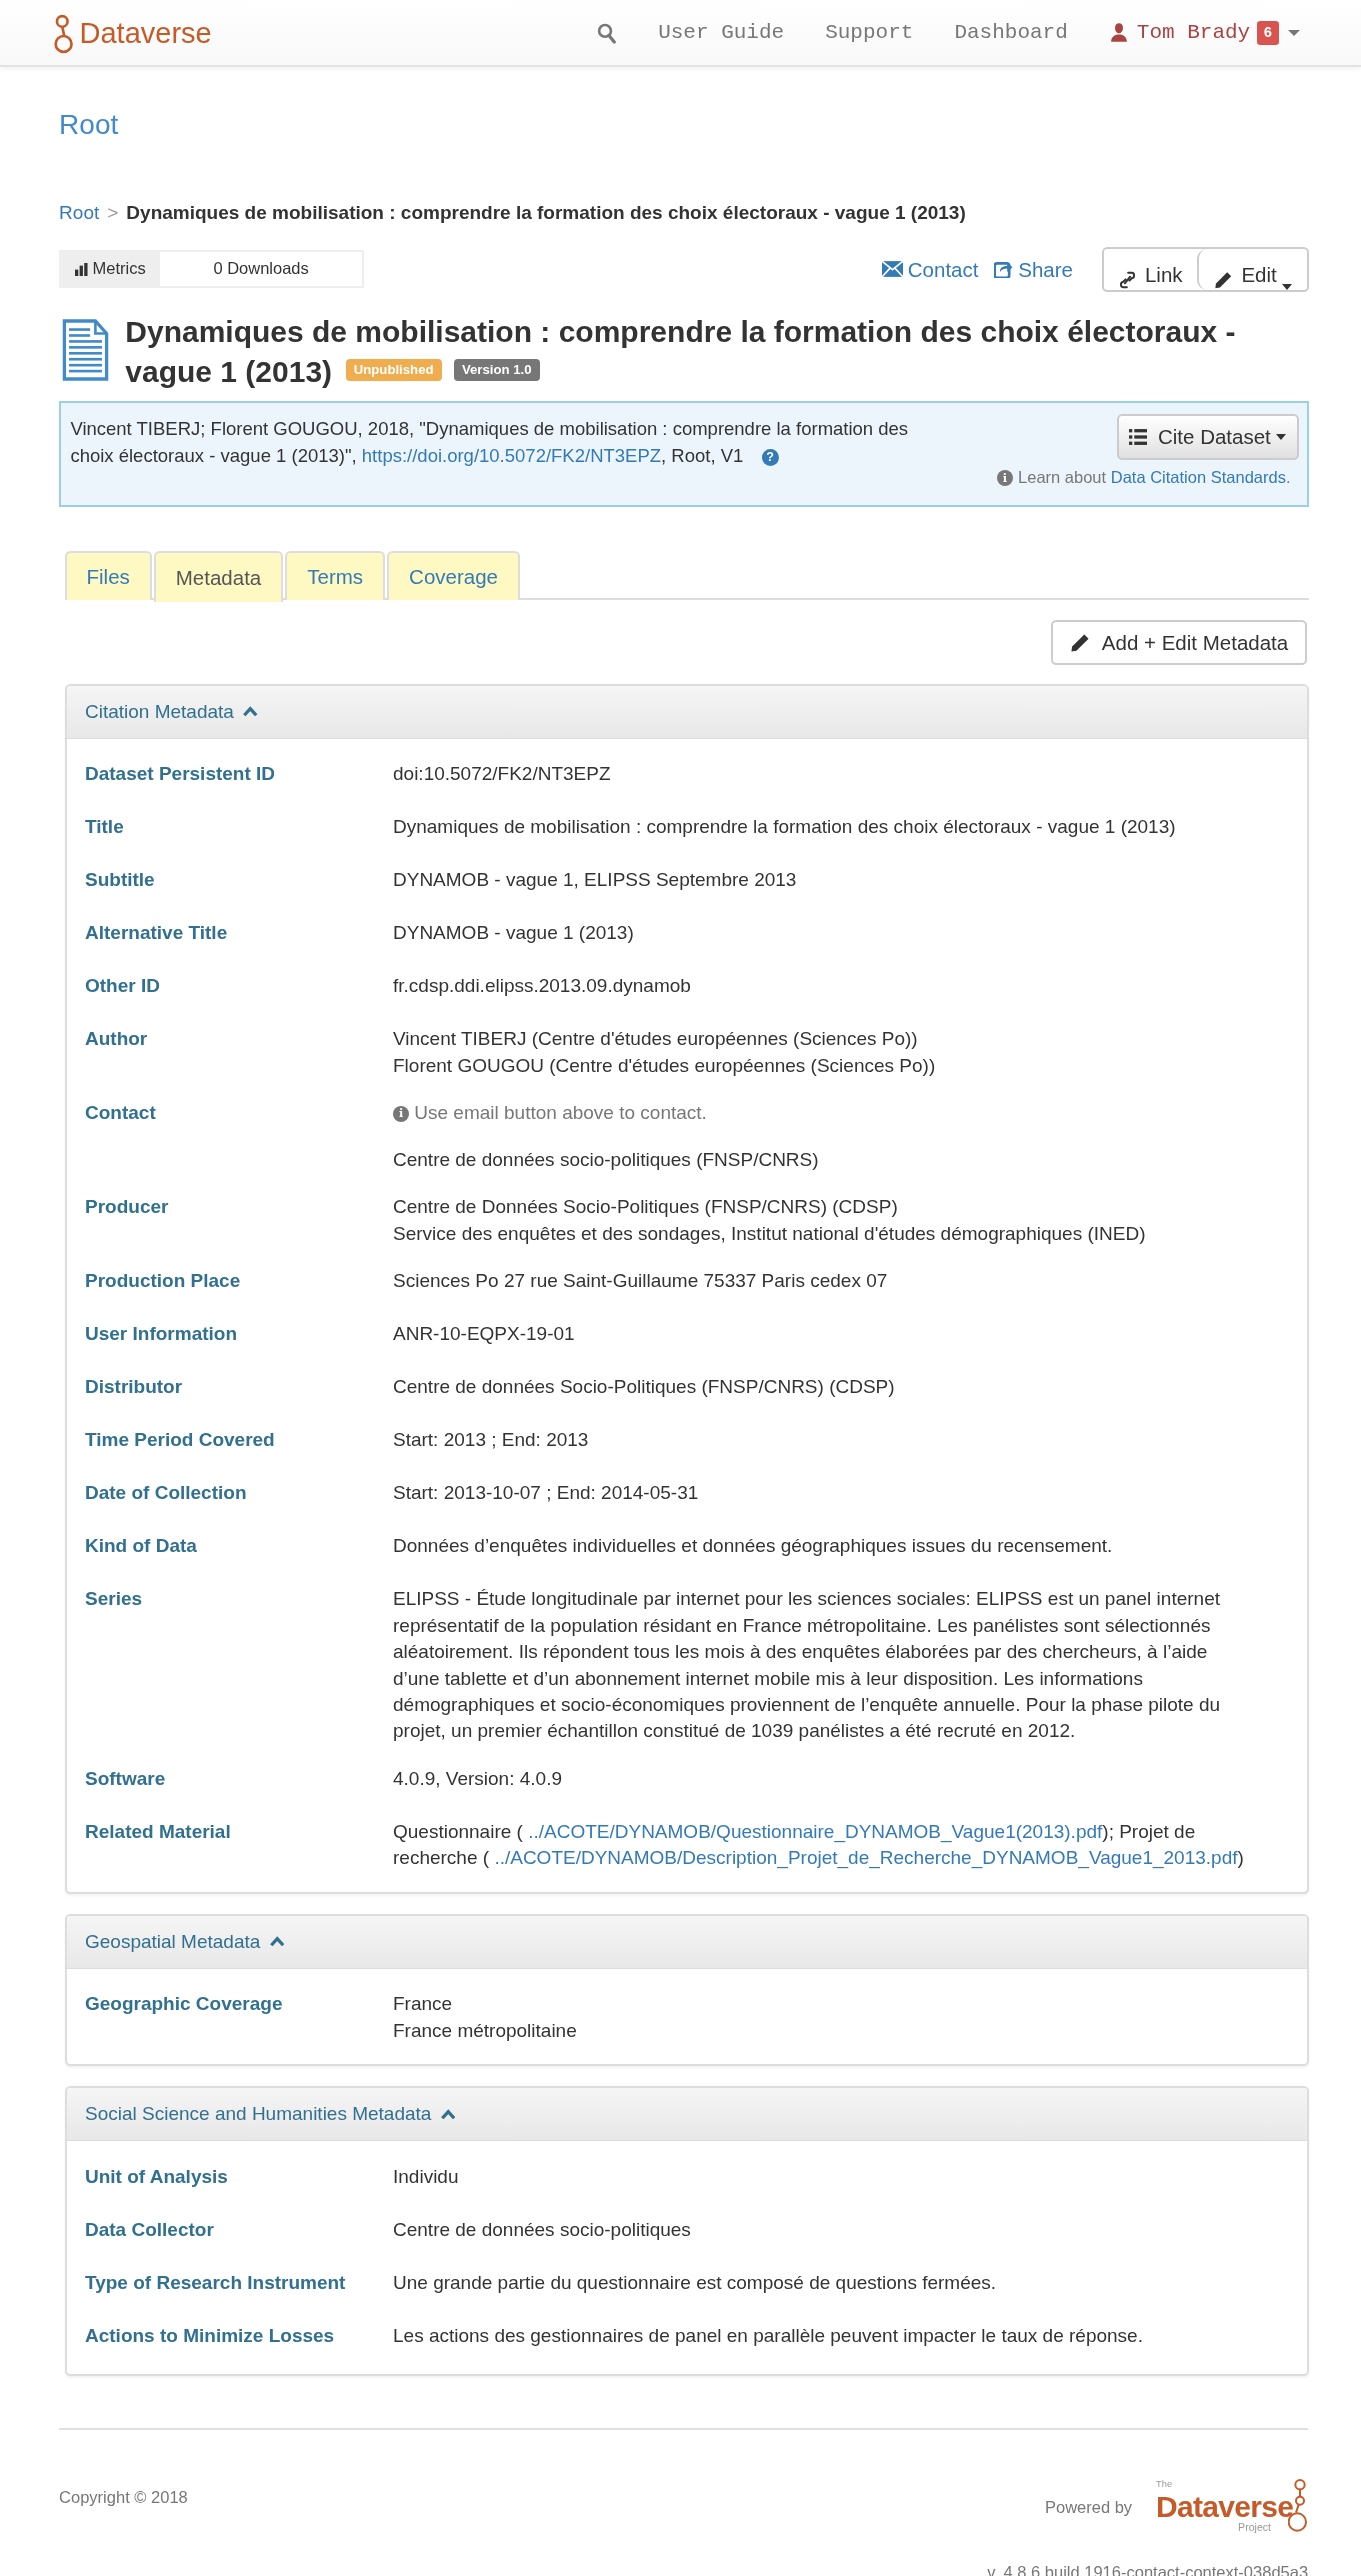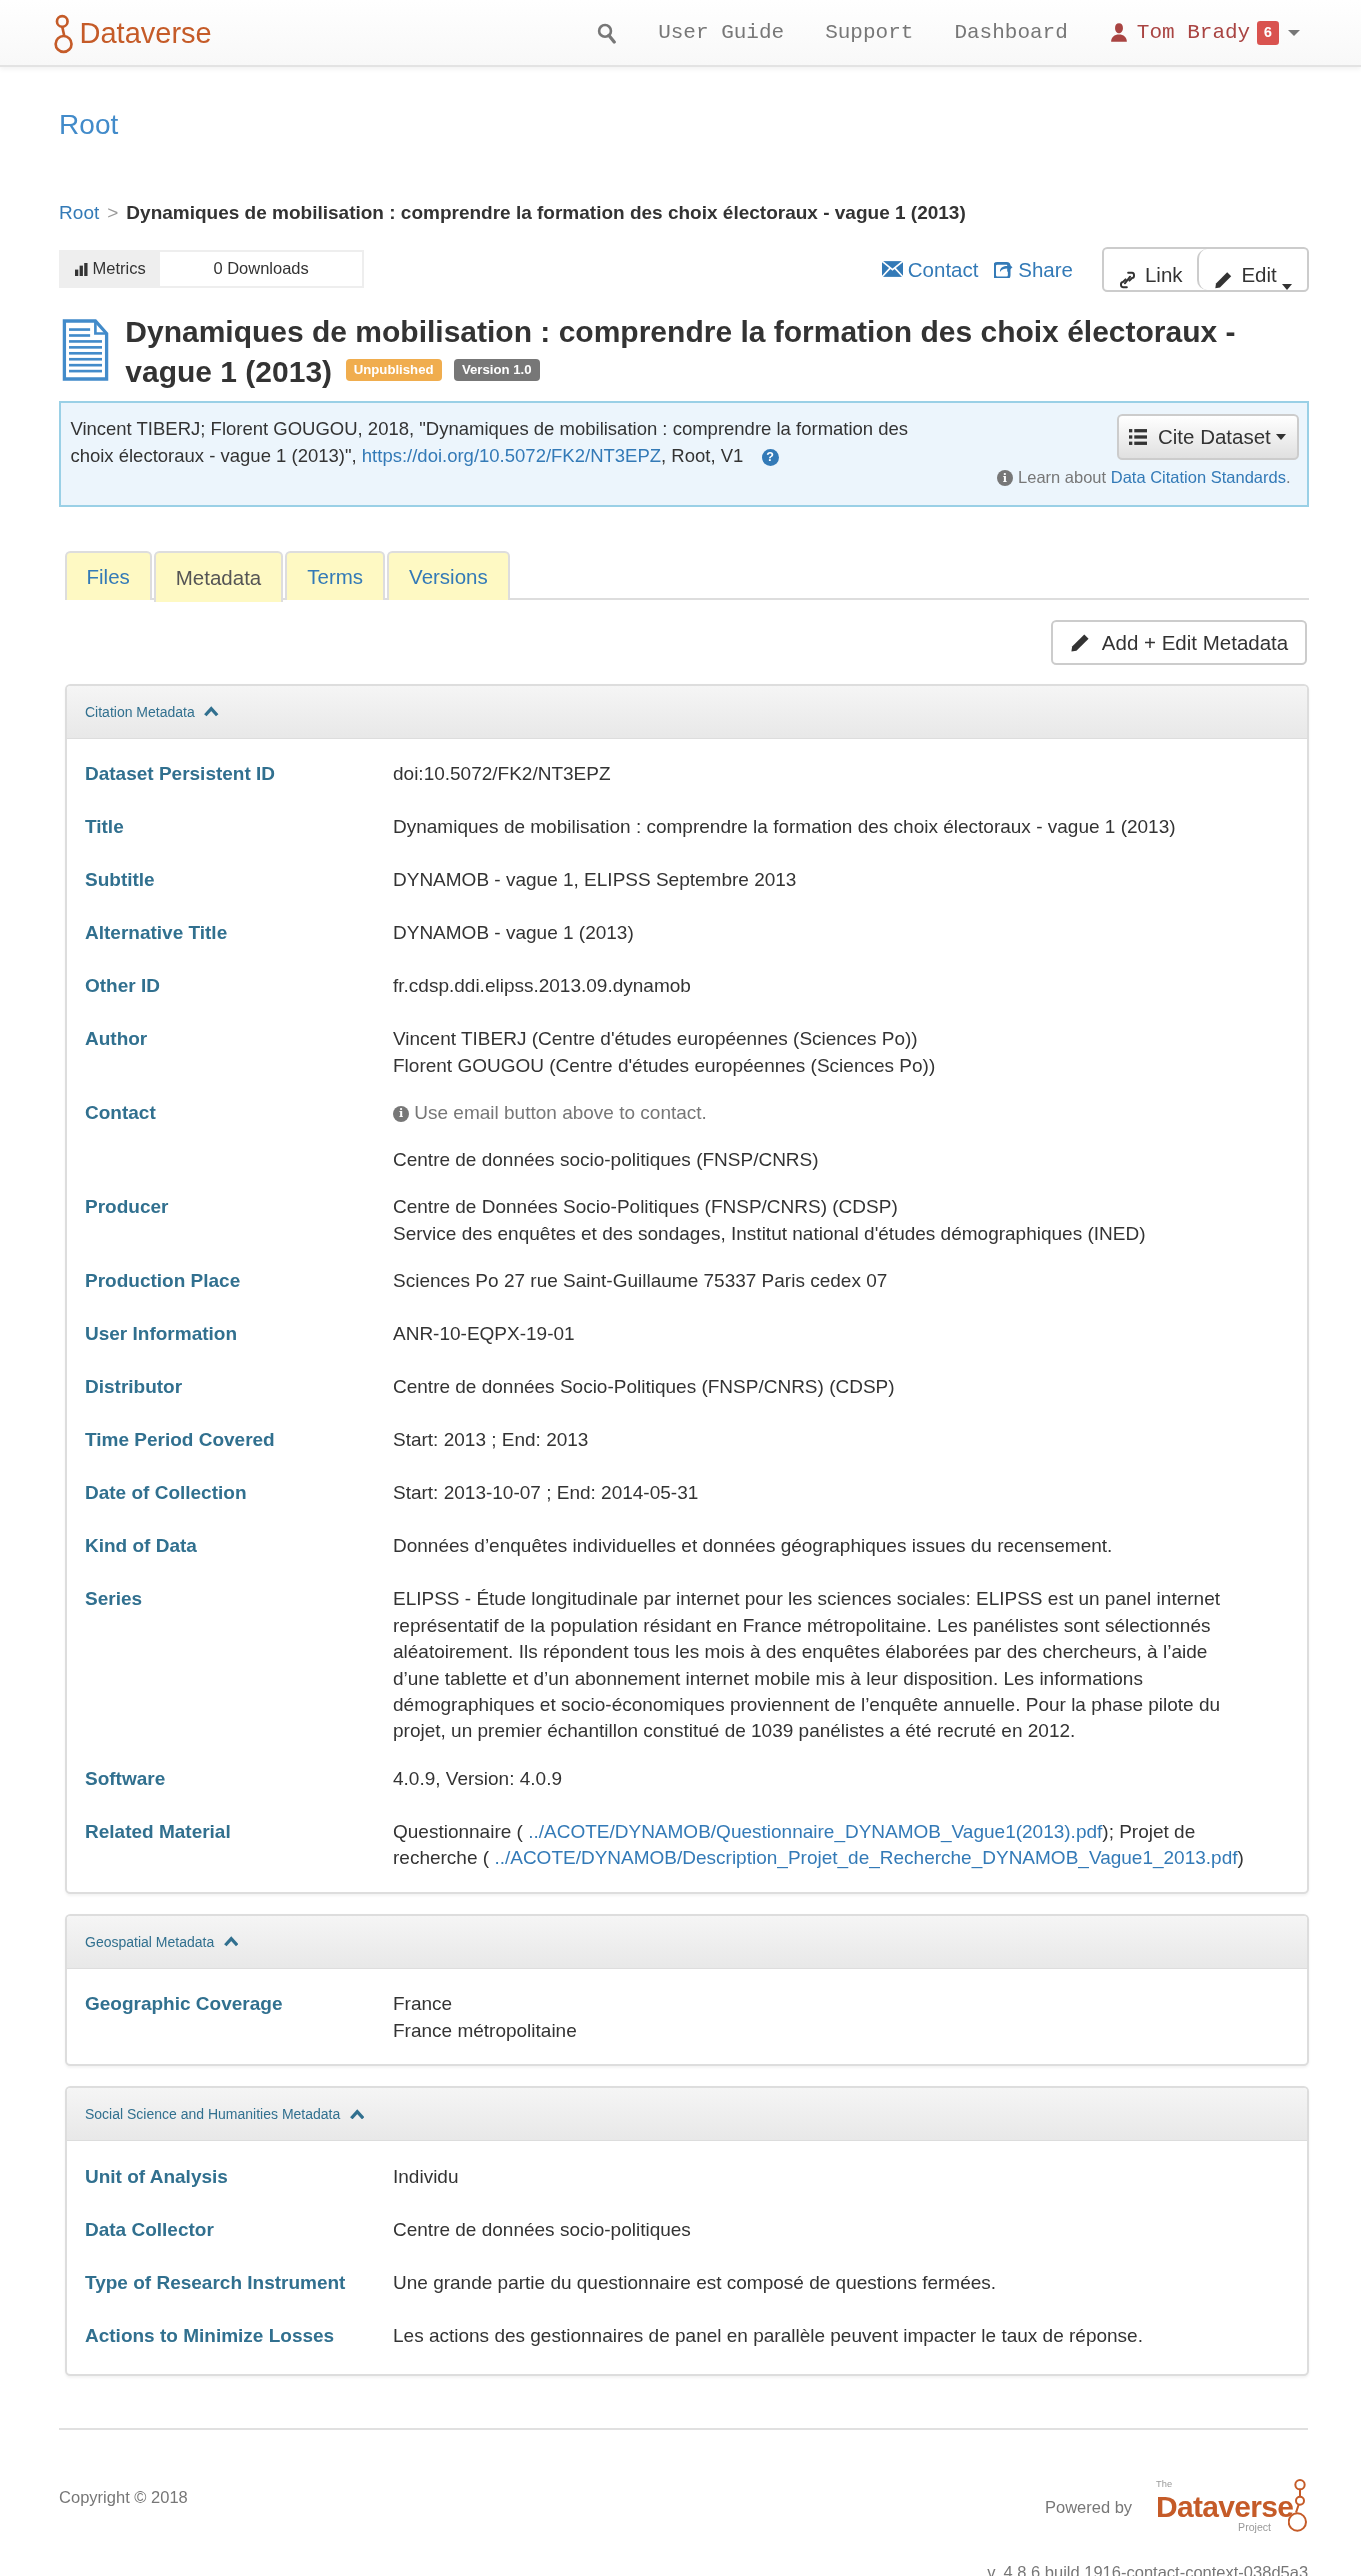--- a/index.html
+++ b/index.html
@@ -56,21 +56,21 @@
   .tabs { margin-top: 44px; margin-left: 12px; display: flex; border-bottom: 2px solid #ddd; height: 49px; width: 1244px; }
   .tab { height: 49px; padding: 0 20px; border: 2px solid #ddd; border-bottom: none; border-radius: 5.3px 5.3px 0 0; margin-right: 2px; display: flex; align-items: center; font-size: 20.5px; color: #337ab7; background: #fef9c3; }
   .tab.active { color: #555; border-color: #ddd; margin-bottom: -2px; height: 51px; }
 
   .edit-meta-row { display: flex; justify-content: flex-end; margin-top: 20px; width: 1256px; padding-right: 0; }
   .btn-edit { height: 45px; border: 2px solid #ccc; border-radius: 5.3px; display: flex; align-items: center; padding: 0 17px; font-size: 20.5px; color: #333; margin-right: 1.3px; }
   .btn-edit svg { margin-right: 12px; }
 
   .panel { margin-left: 12px; width: 1244px; border: 2px solid #ddd; border-radius: 5.3px; margin-top: 18.5px; background: #fff; box-shadow: 0 1.3px 2.6px rgba(0,0,0,0.05); }
   .panel + .panel { margin-top: 20px; }
-  .panel-head { height: 53px; background: linear-gradient(#f5f5f5, #e8e8e8); border-bottom: 0.7px solid #ddd; display: flex; align-items: center; padding-left: 18.5px; font-size: 14px; color: #31708f; border-radius: 4px 4px 0 0; }
+  .panel-head { height: 53px; background: linear-gradient(#f5f5f5, #e8e8e8); border-bottom: 0.7px solid #ddd; display: flex; align-items: center; padding-left: 18.5px; font-size: 19px; color: #31708f; border-radius: 4px 4px 0 0; }
   .panel-head .chev { margin-left: 9.3px; }
   .panel-body { padding: 12px 18.5px 9.3px 18.5px; }
   .row { display: flex; padding: 10.6px 0; min-height: 53px; }
   .row .k { width: 308px; flex-shrink: 0; font-weight: bold; color: #31708f; font-size: 19px; line-height: 26.4px; }
   .row .v { flex: 1; font-size: 19px; line-height: 26.4px; color: #333; padding-right: 26.4px; }
   .row .v .muted { color: #777; display: flex; align-items: center; }
   .row .v p + p { margin-top: 0; }
   .row .v .gap { margin-top: 20px; }
 
   .footer { margin-top: 52px; margin-left: 6.6px; width: 1249px; border-top: 2px solid #e0e0e0; position: relative; height: 165px; }
@@ -215,21 +215,21 @@
     <div class="learn">
       <span class="info-i">i</span>
       <span>Learn about </span>&nbsp;<a>Data Citation Standards</a><span>.</span>
     </div>
   </div>
 
   <div class="tabs">
     <div class="tab">Files</div>
     <div class="tab active">Metadata</div>
     <div class="tab">Terms</div>
-    <div class="tab">Versions</div>
+    <div class="tab">Coverage</div>
   </div>
 
   <div class="edit-meta-row">
     <div class="btn-edit">
       <svg width="20" height="20" viewBox="0 0 28 28">
         <path d="M20 2 L26 8 L9 25 L2 26 L3 19z" fill="#333"></path>
       </svg>
       <span>Add + Edit Metadata</span>
     </div>
   </div>

